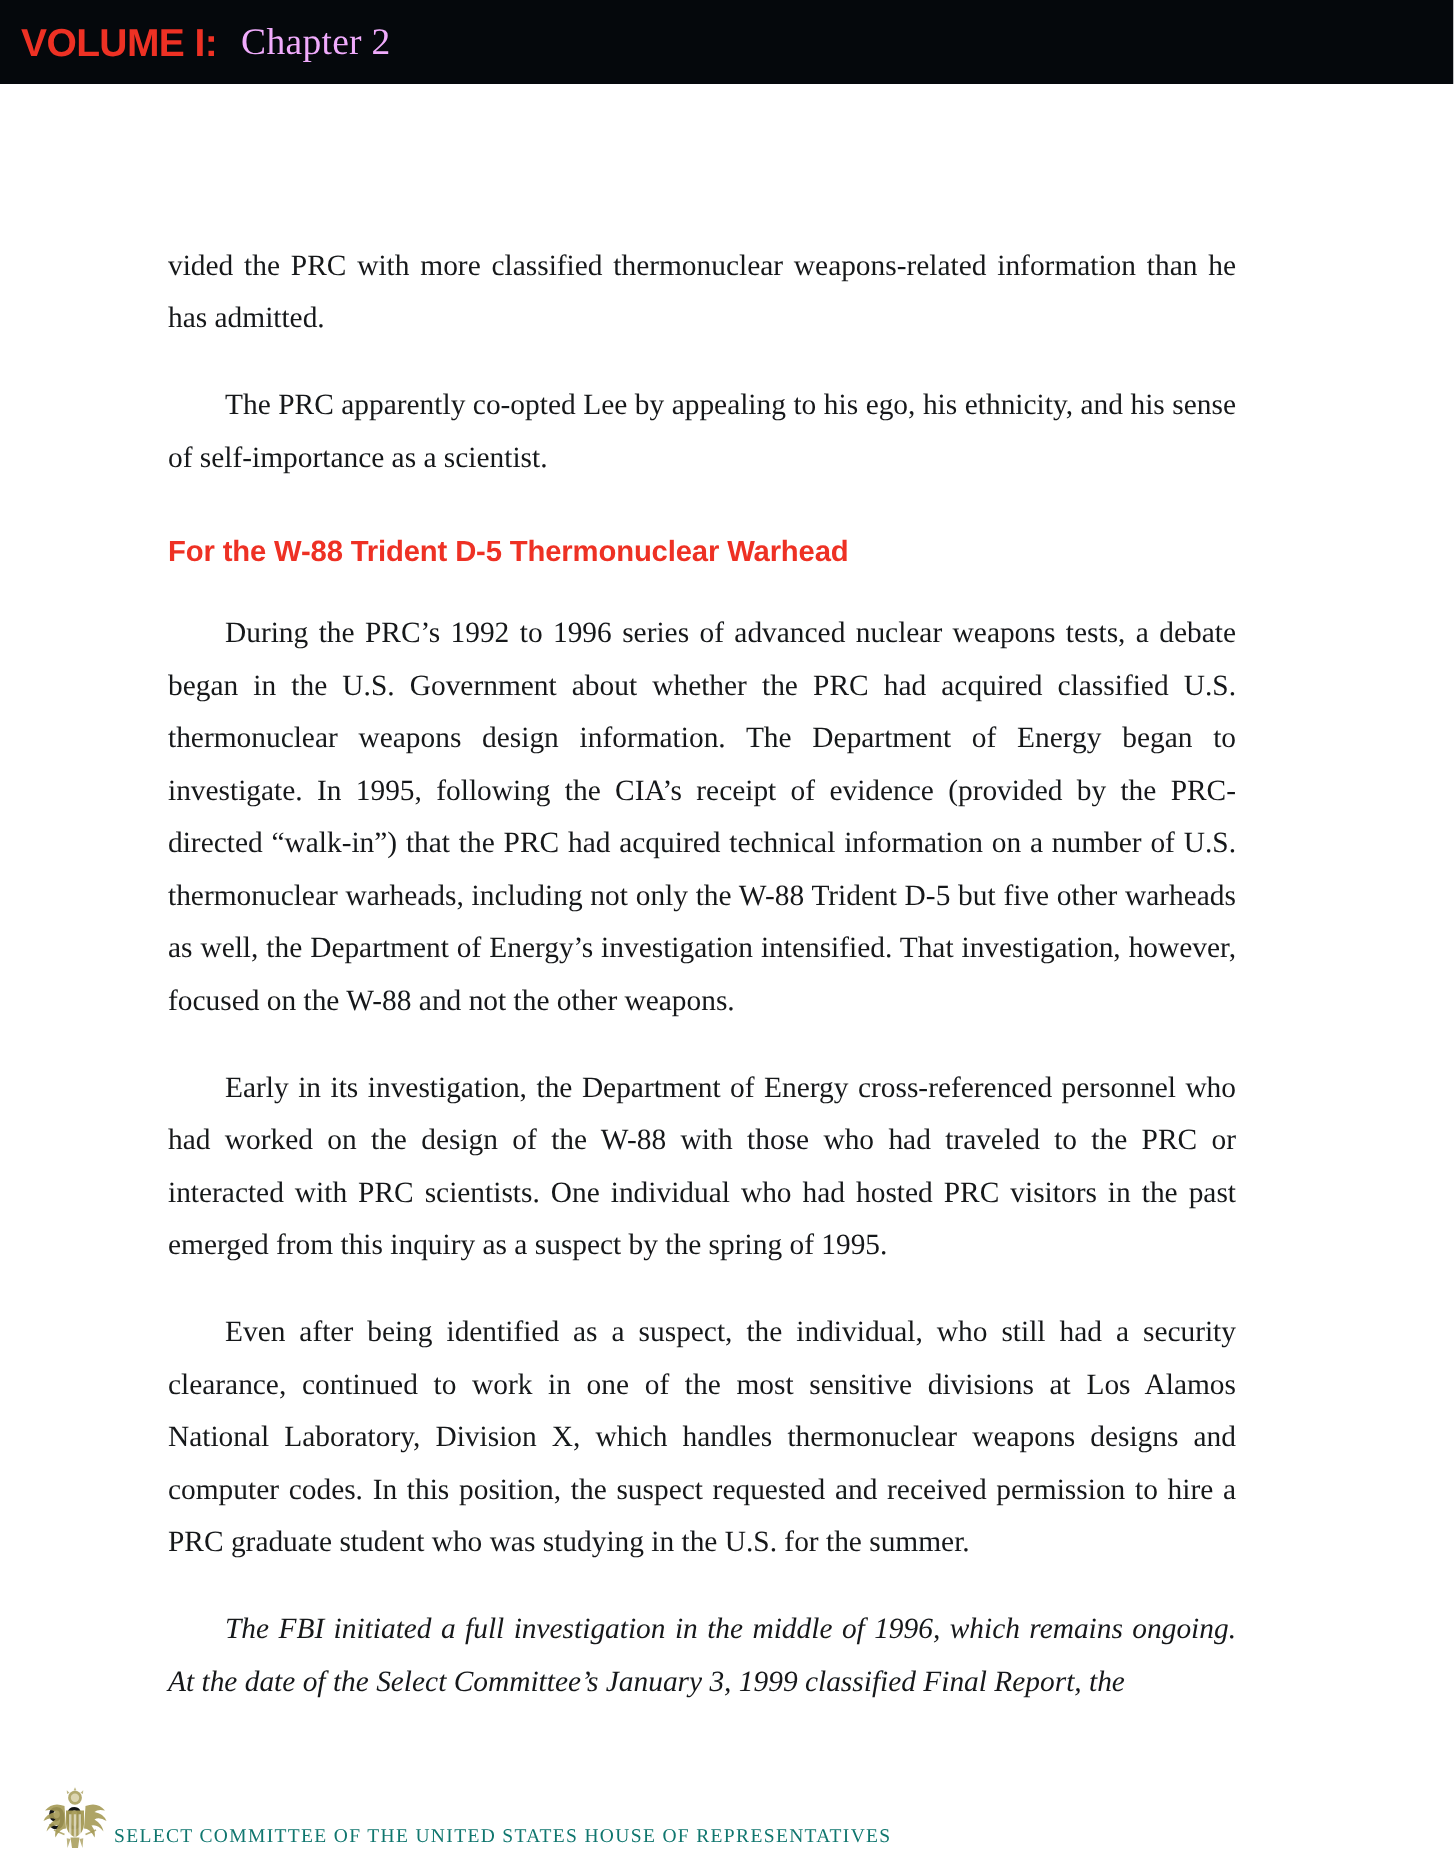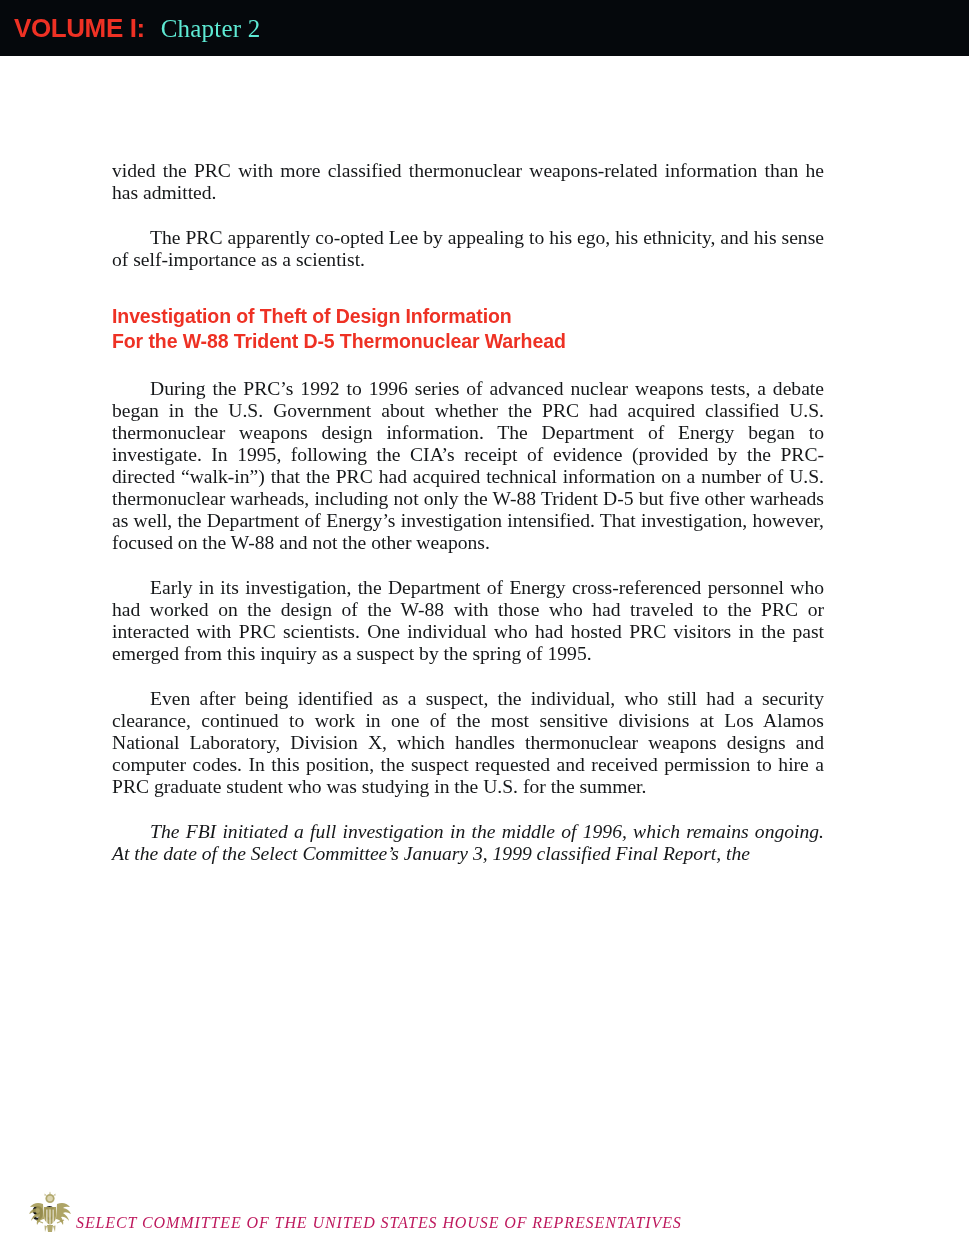--- a/index.html
+++ b/index.html
@@ -31,40 +31,40 @@
   }
   #volume-label {
     color: #ee3124;
     font-family: "Liberation Sans", "DejaVu Sans", sans-serif;
     font-weight: bold;
     font-size: 26px;
     letter-spacing: -0.4px;
     line-height: 1;
   }
   #chapter-label {
-    color: #5eead4;
+    color: #f0abfc;
     font-family: "Liberation Serif", "DejaVu Serif", serif;
     font-size: 25px;
     line-height: 1;
     margin-left: 16px;
     letter-spacing: 0.2px;
   }
 
   
   #content {
     position: absolute;
     left: 112px;
     top: 160px;
     width: 716px;
   }
 
   p.body-par {
     margin: 0 4px 23px 0;
     font-size: 19.6px;
-    line-height: 22px;
+    line-height: 35px;
     color: #16181a;
     text-align: justify;
     text-indent: 38px;
     hyphens: manual;
   }
   p.body-par.no-indent {
     text-indent: 0;
   }
   p.body-par:last-child {
     margin-bottom: 0;
@@ -108,45 +108,43 @@
   }
   #seal {
     width: 52px;
     height: 50px;
     flex: 0 0 52px;
     position: relative;
   }
   #footer-text {
     margin-left: 0px;
     font-family: "Liberation Serif", "DejaVu Serif", serif;
-    font-size: 16px;
+    font-size: 13px;
     letter-spacing: 0.9px;
-    color: #be185d;
+    color: #0f766e;
     white-space: nowrap;
     align-self: flex-end;
     margin-bottom: 6px;
-    font-style: italic;
   }
 </style>
 </head>
 <body>
 
 <div id="header-bar">
   <span id="volume-label">VOLUME I:</span>
   <span id="chapter-label">Chapter 2</span>
 </div>
 
 <div id="content">
 
   <p class="body-par no-indent">vided the PRC with more classified thermonuclear weapons-related information than he has admitted.</p>
 
   <p class="body-par">The PRC apparently co-opted Lee by appealing to his ego, his ethnicity, and his sense of self-importance as a scientist.</p>
 
   <h2 id="section-heading">
-    <span class="hd-line">Investigation of Theft of Design Information</span>
     <span class="hd-line">For the W-88 Trident D-5 Thermonuclear Warhead</span>
   </h2>
 
 
   <p class="body-par">During the PRC’s 1992 to 1996 series of advanced nuclear weapons tests, a debate began in the U.S. Government about whether the PRC had acquired classified U.S. thermonuclear weapons design information.  The Department of Energy began to investigate.  In 1995, following the CIA’s receipt of evidence (provided by the PRC-directed “walk-in”) that the PRC had acquired technical information on a number of U.S. thermonuclear warheads, including not only the W-88 Trident D-5 but five other warheads as well, the Department of Energy’s investigation intensified.  That investigation, however, focused on the W-88 and not the other weapons.</p>
 
   <p class="body-par">Early in its investigation, the Department of Energy cross-referenced personnel who had worked on the design of the W-88 with those who had traveled to the PRC or interacted with PRC scientists.  One individual who had hosted PRC visitors in the past emerged from this inquiry as a suspect by the spring of 1995.</p>
 
   <p class="body-par">Even after being identified as a suspect, the individual, who still had a security clearance, continued to work in one of the most sensitive divisions at Los Alamos National Laboratory, Division X, which handles thermonuclear weapons designs and computer codes.  In this position, the suspect requested and received permission to hire a PRC graduate student who was studying in the U.S. for the summer.</p>
 

